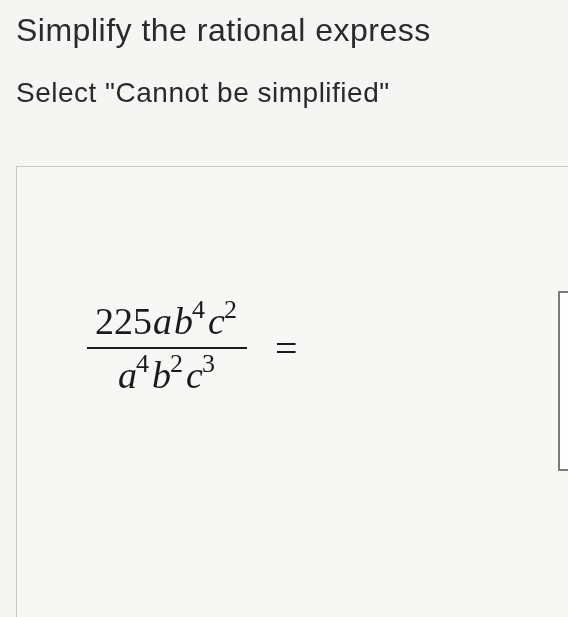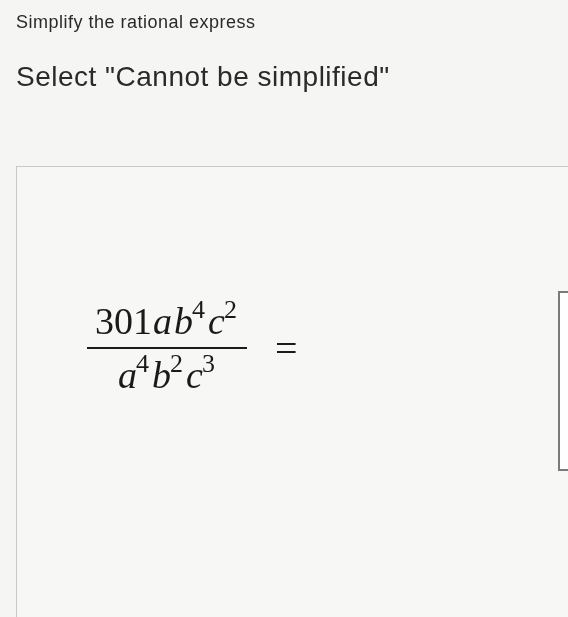--- a/index.html
+++ b/index.html
@@ -10,21 +10,21 @@
     body {
       width: 568px;
       height: 617px;
       background: #f5f5f3;
       font-family: Arial, Helvetica, sans-serif;
       color: #1a1a1a;
       overflow: hidden;
       position: relative;
     }
     .instruction {
-      font-size: 18px;
+      font-size: 32px;
       padding: 12px 0 0 16px;
       letter-spacing: 0.5px;
       white-space: nowrap;
       color: #2a2a2a;
     }
     .instruction2 {
       font-size: 28px;
       padding: 28px 0 0 16px;
       letter-spacing: 0.5px;
       white-space: nowrap;
@@ -107,21 +107,21 @@
 </head>
 <body>
 
 <div class="instruction">Simplify the rational express</div>
 <div class="instruction2">Select "Cannot be simplified"</div>
 
 <div class="panel">
   <div class="equation-row">
     <div class="fraction">
       <div class="numline">
-        <span class="num">301</span>
+        <span class="num">225</span>
         <span class="var">a</span>
         <span class="var">b</span>
           <span class="sup">4</span>
         <span class="var">c</span>
           <span class="sup">2</span>
       </div>
       <div class="bar"></div>
       <div class="denline">
         <span class="var">a</span>
           <span class="sup">4</span>

